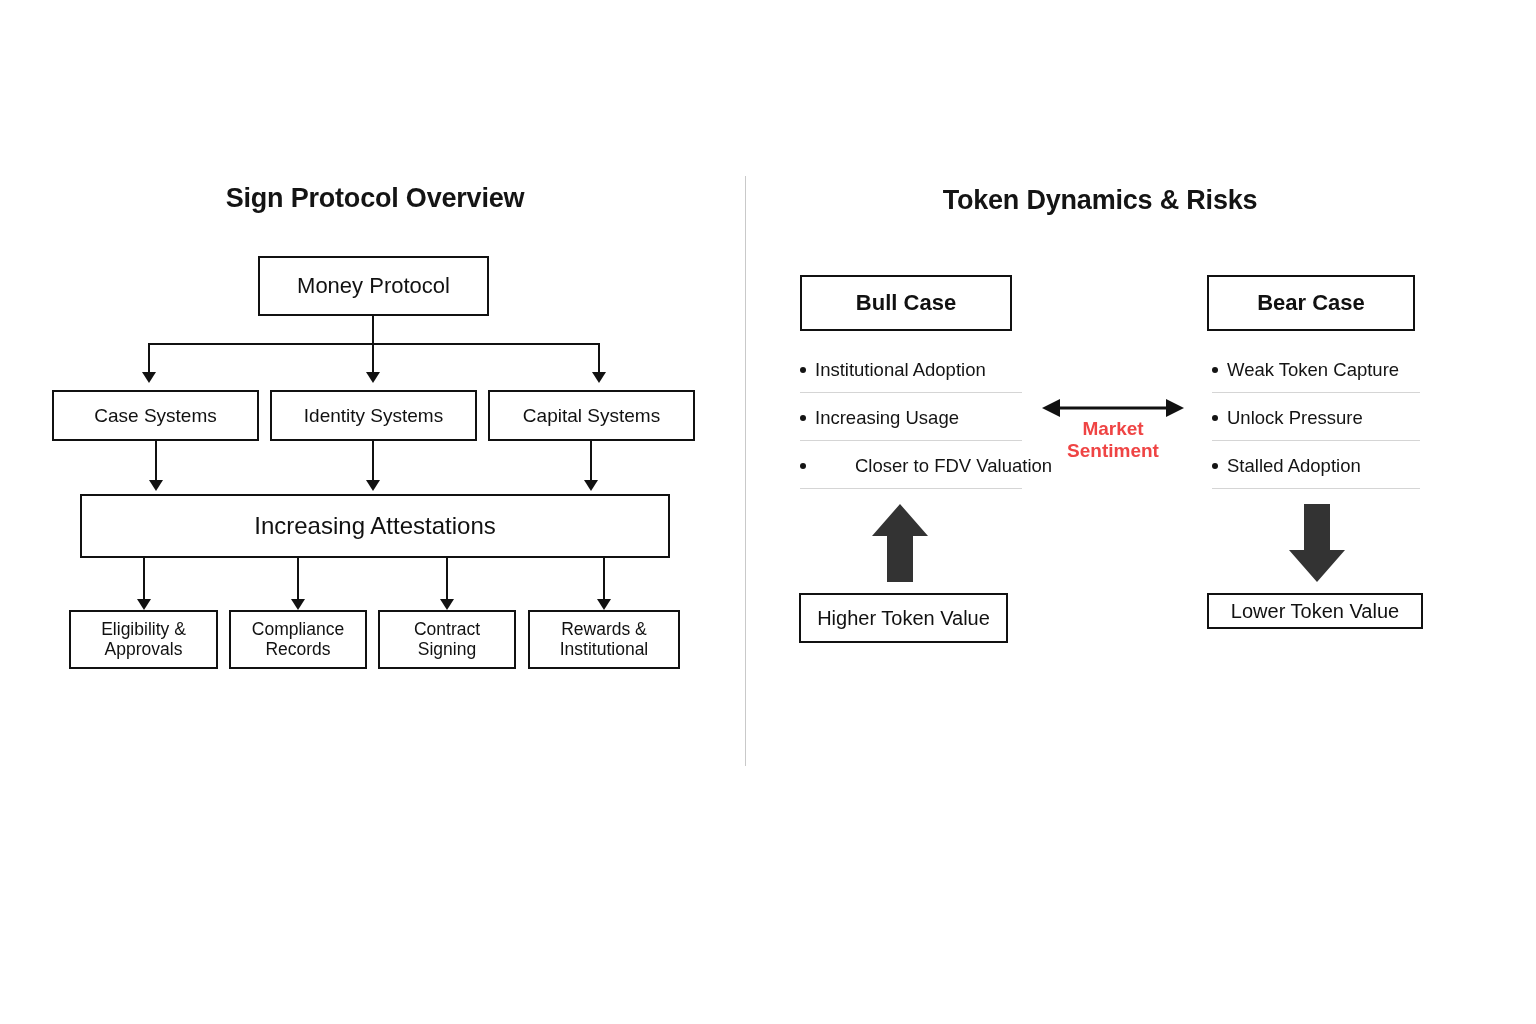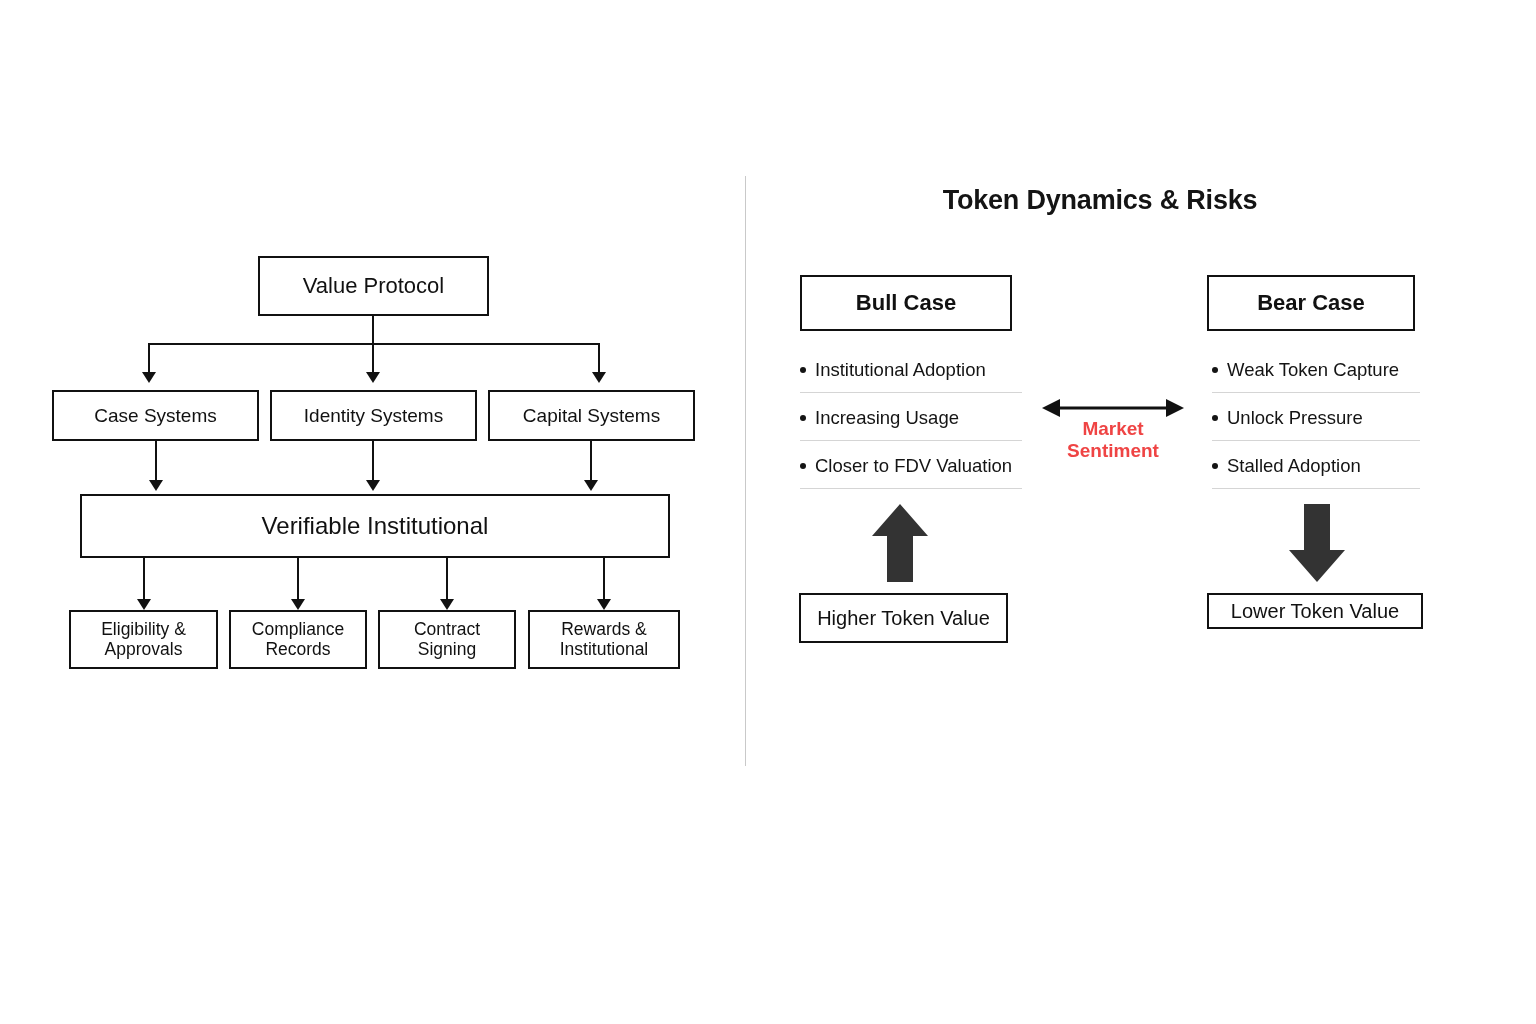--- a/index.html
+++ b/index.html
@@ -106,23 +106,24 @@
     white-space: nowrap;
   }
 </style>
 </head>
 <body>
 
 <div id="canvas">
 
   <div class="abs divider" style="left:745px; top:176px; height:590px;"></div>
 
+  <div class="abs panel-title" style="left:150px; top:183px; width:450px;">Sign Protocol Overview</div>
 
   <div class="abs node lvl1" style="left:258px; top:256px; width:231px; height:60px;">
-    <span>Value Protocol</span>
+    <span>Money Protocol</span>
   </div>
 
   <div class="abs vline" style="left:372px; top:316px; height:28px;"></div>
 
   <div class="abs hline" style="left:148px; top:343px; width:452px;"></div>
 
   <div class="abs vline" style="left:148px; top:343px; height:30px;"></div>
   <div class="abs arrowhead" style="left:141.5px; top:372px;"></div>
 
   <div class="abs vline" style="left:372px; top:343px; height:30px;"></div>
@@ -144,21 +145,21 @@
   <div class="abs vline" style="left:155px; top:441px; height:40px;"></div>
   <div class="abs arrowhead" style="left:148.5px; top:480px;"></div>
 
   <div class="abs vline" style="left:372px; top:441px; height:40px;"></div>
   <div class="abs arrowhead" style="left:365.5px; top:480px;"></div>
 
   <div class="abs vline" style="left:590px; top:441px; height:40px;"></div>
   <div class="abs arrowhead" style="left:583.5px; top:480px;"></div>
 
   <div class="abs node wide" style="left:80px; top:494px; width:590px; height:64px;">
-    <span>Verifiable Institutional</span>
+    <span>Increasing Attestations</span>
   </div>
 
   <div class="abs vline" style="left:143px; top:558px; height:42px;"></div>
   <div class="abs arrowhead" style="left:136.5px; top:599px;"></div>
 
   <div class="abs vline" style="left:297px; top:558px; height:42px;"></div>
   <div class="abs arrowhead" style="left:290.5px; top:599px;"></div>
 
   <div class="abs vline" style="left:446px; top:558px; height:42px;"></div>
   <div class="abs arrowhead" style="left:439.5px; top:599px;"></div>
@@ -202,21 +203,21 @@
     <span>Institutional Adoption</span>
   </div>
   <div class="sep-line" style="left:800px; top:392px; width:222px;"></div>
 
   <div class="bullet-row" style="left:800px; top:406px; height:24px;">
     <span class="bullet-dot"></span>
     <span>Increasing Usage</span>
   </div>
   <div class="sep-line" style="left:800px; top:440px; width:222px;"></div>
 
-  <div class="bullet-row" style="left:800px; top:454px; height:24px;">
+  <div class="bullet-row" style="left:800px; top:454px; height:24px;gap:40px;">
     <span class="bullet-dot"></span>
     <span>Closer to FDV Valuation</span>
   </div>
   <div class="sep-line" style="left:800px; top:488px; width:222px;"></div>
 
   <div class="fat-arrow" style="left:868px; top:502px; width:64px; height:82px;">
     <svg width="64" height="82" viewBox="0 0 64 82">
       <polygon points="32,2 60,34 45,34 45,80 19,80 19,34 4,34" fill="#333333"></polygon>
     </svg>
   </div>

